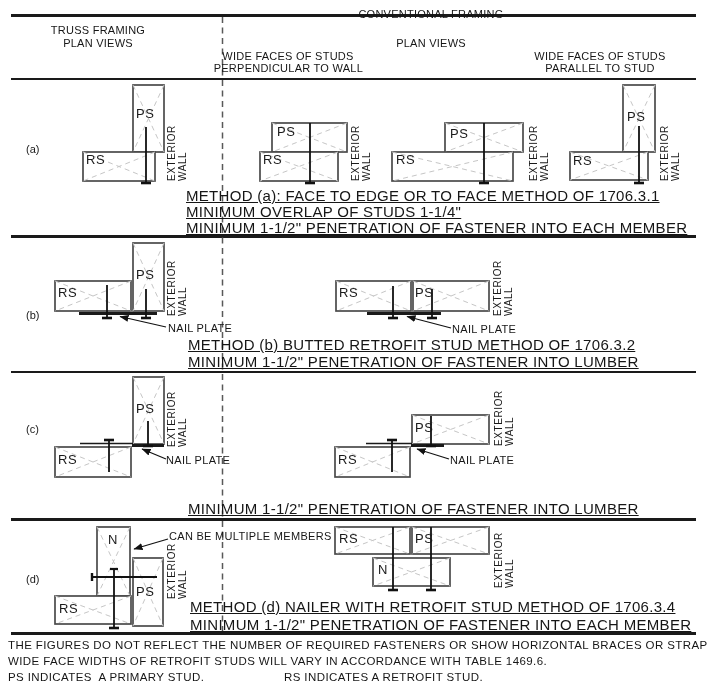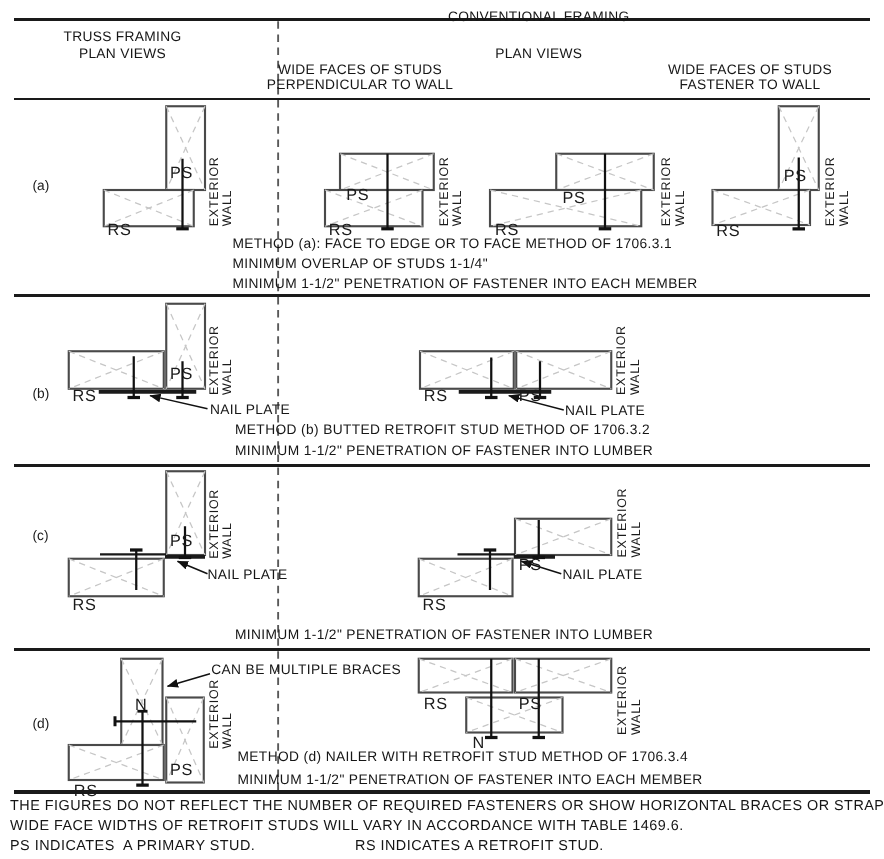--- a/index.html
+++ b/index.html
@@ -1,23 +1,23 @@
 <!DOCTYPE html>
 <html><head>
 <meta charset="utf-8">
 <style>
   html,body{margin:0;padding:0;background:#fff;}
   #fig{position:relative;width:707px;height:687px;background:#ffffff;overflow:hidden;
        font-family:"Liberation Sans",sans-serif;color:#161616;}
   #gfx{position:absolute;left:0;top:0;}
   .t{position:absolute;white-space:pre;font-size:11px;line-height:13px;letter-spacing:.25px;color:#161616;}
   .ctr{text-align:center;}
-  .sl{position:absolute;white-space:pre;font-size:13px;line-height:14px;letter-spacing:.6px;color:#1a1a1a;margin-top:24px;}
+  .sl{position:absolute;white-space:pre;font-size:13px;line-height:14px;letter-spacing:.6px;color:#1a1a1a;}
   .tag{position:absolute;white-space:pre;font-size:11px;line-height:12px;color:#1a1a1a;}
-  .meth{font-size:11px;letter-spacing:.3px;}
+  .meth{font-size:15px;letter-spacing:.3px;text-decoration:underline;}
   .ft{font-size:11.5px;letter-spacing:.4px;}
   .np{font-size:11px;letter-spacing:.3px;}
   .ew{position:absolute;transform-origin:0 0;transform:rotate(-90deg);
       font-size:10px;line-height:10.5px;letter-spacing:.6px;white-space:pre;color:#1a1a1a;}
 </style>
 </head>
 <body>
 
 <div id="fig">
 
@@ -224,23 +224,23 @@
     <g stroke="#111" stroke-width="1.2" fill="none">
       <line x1="168" y1="539" x2="134" y2="549" marker-end="url(#arw)"></line>
     </g>
   </svg>
 
   <div class="t ctr" style="left:38px;top:24px;width:120px;">TRUSS FRAMING</div>
   <div class="t ctr" style="left:38px;top:37px;width:120px;">PLAN VIEWS</div>
   <div class="t ctr" style="left:331px;top:8px;width:200px;">CONVENTIONAL FRAMING</div>
   <div class="t ctr" style="left:331px;top:37px;width:200px;">PLAN VIEWS</div>
   <div class="t ctr" style="left:213px;top:50px;width:150px;">WIDE FACES OF STUDS</div>
-  <div class="t ctr" style="left:213px;top:62px;width:150px;">PERPENDICULAR TO WALL</div>
+  <div class="t ctr" style="left:213px;top:62px;width:150px;text-align:right;">PERPENDICULAR TO WALL</div>
   <div class="t ctr" style="left:525px;top:50px;width:150px;">WIDE FACES OF STUDS</div>
-  <div class="t ctr" style="left:525px;top:62px;width:150px;">FASTENER TO WALL</div>
+  <div class="t ctr" style="left:525px;top:62px;width:150px;">PARALLEL TO STUD</div>
 
   <div class="tag" style="left:26px;top:143px;">(a)</div>
   <div class="tag" style="left:26px;top:309px;">(b)</div>
   <div class="tag" style="left:26px;top:423px;">(c)</div>
   <div class="tag" style="left:26px;top:573px;">(d)</div>
 
   <div class="sl" style="left:136px;top:107px;">PS</div>
   <div class="sl" style="left:86px;top:153px;">RS</div>
   <div class="sl" style="left:277px;top:125px;">PS</div>
   <div class="sl" style="left:263px;top:153px;">RS</div>
@@ -274,21 +274,21 @@
   <div class="ew" style="left:493px;top:316px;"><div>EXTERIOR</div><div>WALL</div></div>
   <div class="ew" style="left:167px;top:447px;"><div>EXTERIOR</div><div>WALL</div></div>
   <div class="ew" style="left:494px;top:446px;"><div>EXTERIOR</div><div>WALL</div></div>
   <div class="ew" style="left:167px;top:599px;"><div>EXTERIOR</div><div>WALL</div></div>
   <div class="ew" style="left:494px;top:588px;"><div>EXTERIOR</div><div>WALL</div></div>
 
   <div class="t np" style="left:168px;top:322px;">NAIL PLATE</div>
   <div class="t np" style="left:452px;top:323px;">NAIL PLATE</div>
   <div class="t np" style="left:166px;top:454px;">NAIL PLATE</div>
   <div class="t np" style="left:450px;top:454px;">NAIL PLATE</div>
-  <div class="t np" style="left:169px;top:530px;">CAN BE MULTIPLE BRACES</div>
+  <div class="t np" style="left:169px;top:530px;">CAN BE MULTIPLE MEMBERS</div>
 
   <div class="t meth" style="left:186px;top:189px;">METHOD (a): FACE TO EDGE OR TO FACE METHOD OF 1706.3.1</div>
   <div class="t meth" style="left:186px;top:205px;">MINIMUM OVERLAP OF STUDS 1-1/4"</div>
   <div class="t meth" style="left:186px;top:221px;">MINIMUM 1-1/2" PENETRATION OF FASTENER INTO EACH MEMBER</div>
 
   <div class="t meth" style="left:188px;top:338px;">METHOD (b) BUTTED RETROFIT STUD METHOD OF 1706.3.2</div>
   <div class="t meth" style="left:188px;top:355px;">MINIMUM 1-1/2" PENETRATION OF FASTENER INTO LUMBER</div>
 
   <div class="t meth" style="left:188px;top:502px;">MINIMUM 1-1/2" PENETRATION OF FASTENER INTO LUMBER</div>
 

